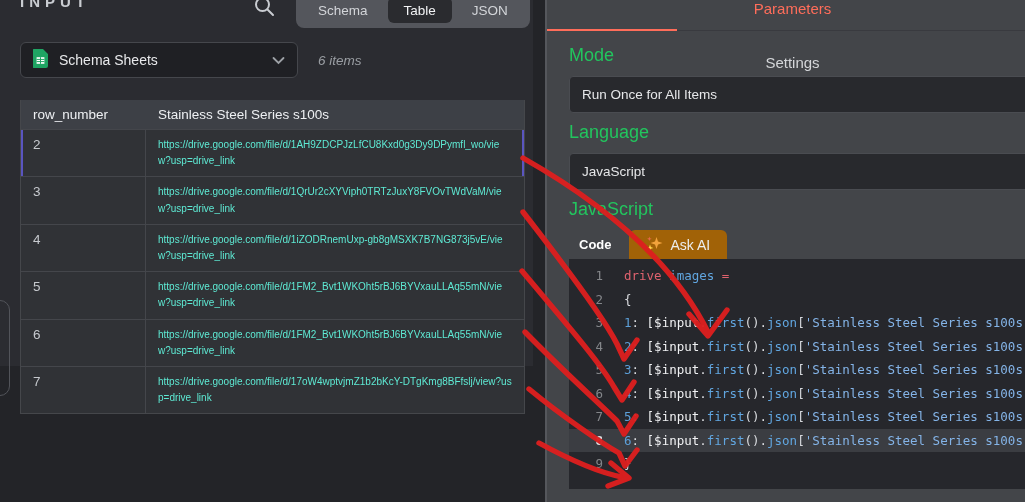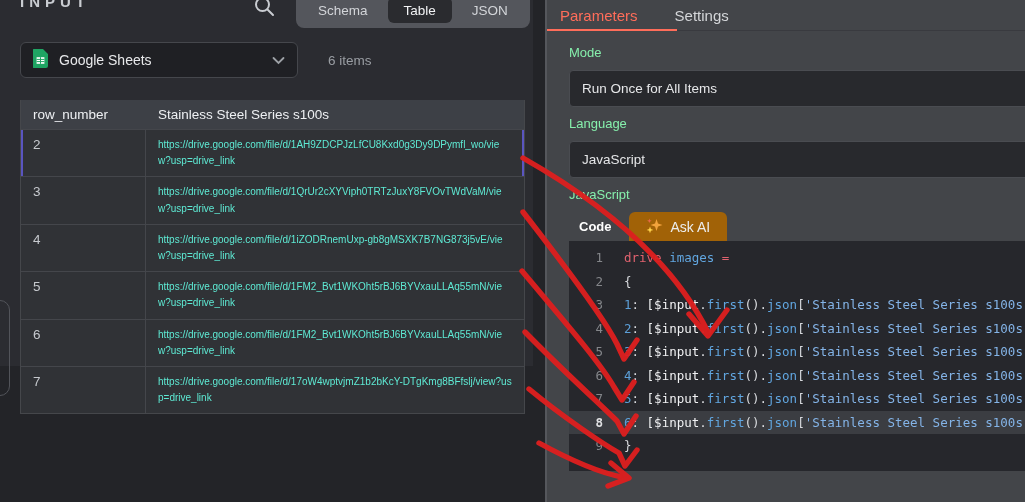--- a/index.html
+++ b/index.html
@@ -33,21 +33,21 @@
   }
   .seg-btn.active { background:#2a2b2f; color:#f2f3f5; }
 
   .src-row { position:absolute; left:20px; top:42px; display:flex; align-items:center; }
   .src-select {
     width:278px; height:36px; background:#1f2024;
     border:1px solid #45474c; border-radius:6px;
     display:flex; align-items:center; padding:0 12px; gap:11px; cursor:pointer;
   }
   .src-label { font-size:14px; color:#e8e9eb; flex:1; }
-  .items-count { margin-left:30px; font-size:13.5px; color:#9a9ea3; }
+  .items-count { margin-left:20px; font-size:13.5px; color:#9a9ea3;font-style:italic; }
 
   .tbl {
     position:absolute; left:20px; top:100px; width:505px;
     border:1px solid #45474b; border-top:none;
   }
   .thead { display:flex; background:#3d4046; }
   .thead > div { padding:7px 12px; font-size:13.5px; font-weight:400; color:#eef0f3; }
   .th1 { width:125px; }
   .th2 { flex:1; }
   .trow { display:flex; background:#303236; border-top:1px solid #44464b; }
@@ -65,29 +65,29 @@
     border:1.5px solid #52545a; border-radius:10px;
   }
 
   
   .right-panel {
     position:absolute; left:545px; top:0; width:480px; height:502px;
     background:#434549; border-left:2px solid #55575c;
   }
   .rp-tabs {
     position:relative; height:31px; display:flex; align-items:center;
-    gap:37px; padding-left:13px; border-bottom:1px solid #393a3f;
+    gap:37px; padding-left:13px; border-bottom:1px solid #393a3f;flex-direction:column;
   }
   .rp-tab { font-size:15px; color:#d4d6d9; cursor:pointer; }
   .rp-tab.active { color:#ff6d5a; }
   .rp-underline {
     position:absolute; left:0; bottom:-1px; width:130px; height:2px; background:#ff6d5a;
   }
   .rp-body { padding:0 0 0 22px; }
-  .f-label { margin:14px 0 10px; font-size:13px; color:#86efac; }
+  .f-label { margin:14px 0 10px; font-size:18px; color:#22c55e; }
   .f-label.gap { margin-top:9px; }
   .field {
     width:476px; height:37px; background:#28292d;
     border:1px solid #4a4c51; border-radius:4px;
     display:flex; align-items:center; padding:0 12px;
     font-size:13.5px; color:#e6e7e9; cursor:pointer;
   }
   .code-tabs { display:flex; align-items:flex-end; margin-top:4px; height:29px; }
   .tab-code {
     padding:0 17px 0 10px; height:29px; display:flex; align-items:center;
@@ -143,21 +143,21 @@
     <div class="src-select">
       <span>
         <svg width="15" height="19" viewBox="0 0 15 19">
           <path d="M1 0 h9 l5 5 v12 a2 2 0 0 1 -2 2 h-12 a1.5 1.5 0 0 1 -1.5 -1.5 v-16 A1.5 1.5 0 0 1 1 0 z" fill="#1fa463"></path>
           <rect x="3.6" y="8.2" width="7.8" height="6.6" fill="#ffffff"></rect>
           <line x1="3.6" y1="10.4" x2="11.4" y2="10.4" stroke="#1fa463" stroke-width="1"></line>
           <line x1="3.6" y1="12.6" x2="11.4" y2="12.6" stroke="#1fa463" stroke-width="1"></line>
           <line x1="7.5" y1="8.2" x2="7.5" y2="14.8" stroke="#1fa463" stroke-width="1"></line>
         </svg>
       </span>
-      <span class="src-label">Google Sheets</span>
+      <span class="src-label">Schema Sheets</span>
       <span>
         <svg width="13" height="9" viewBox="0 0 13 9">
           <polyline points="1.5,2 6.5,7 11.5,2" fill="none" stroke="#9da1a6" stroke-width="1.8" stroke-linecap="round"></polyline>
         </svg>
       </span>
     </div>
     <span class="items-count">6 items</span>
   </div>
 
   <div class="tbl">

